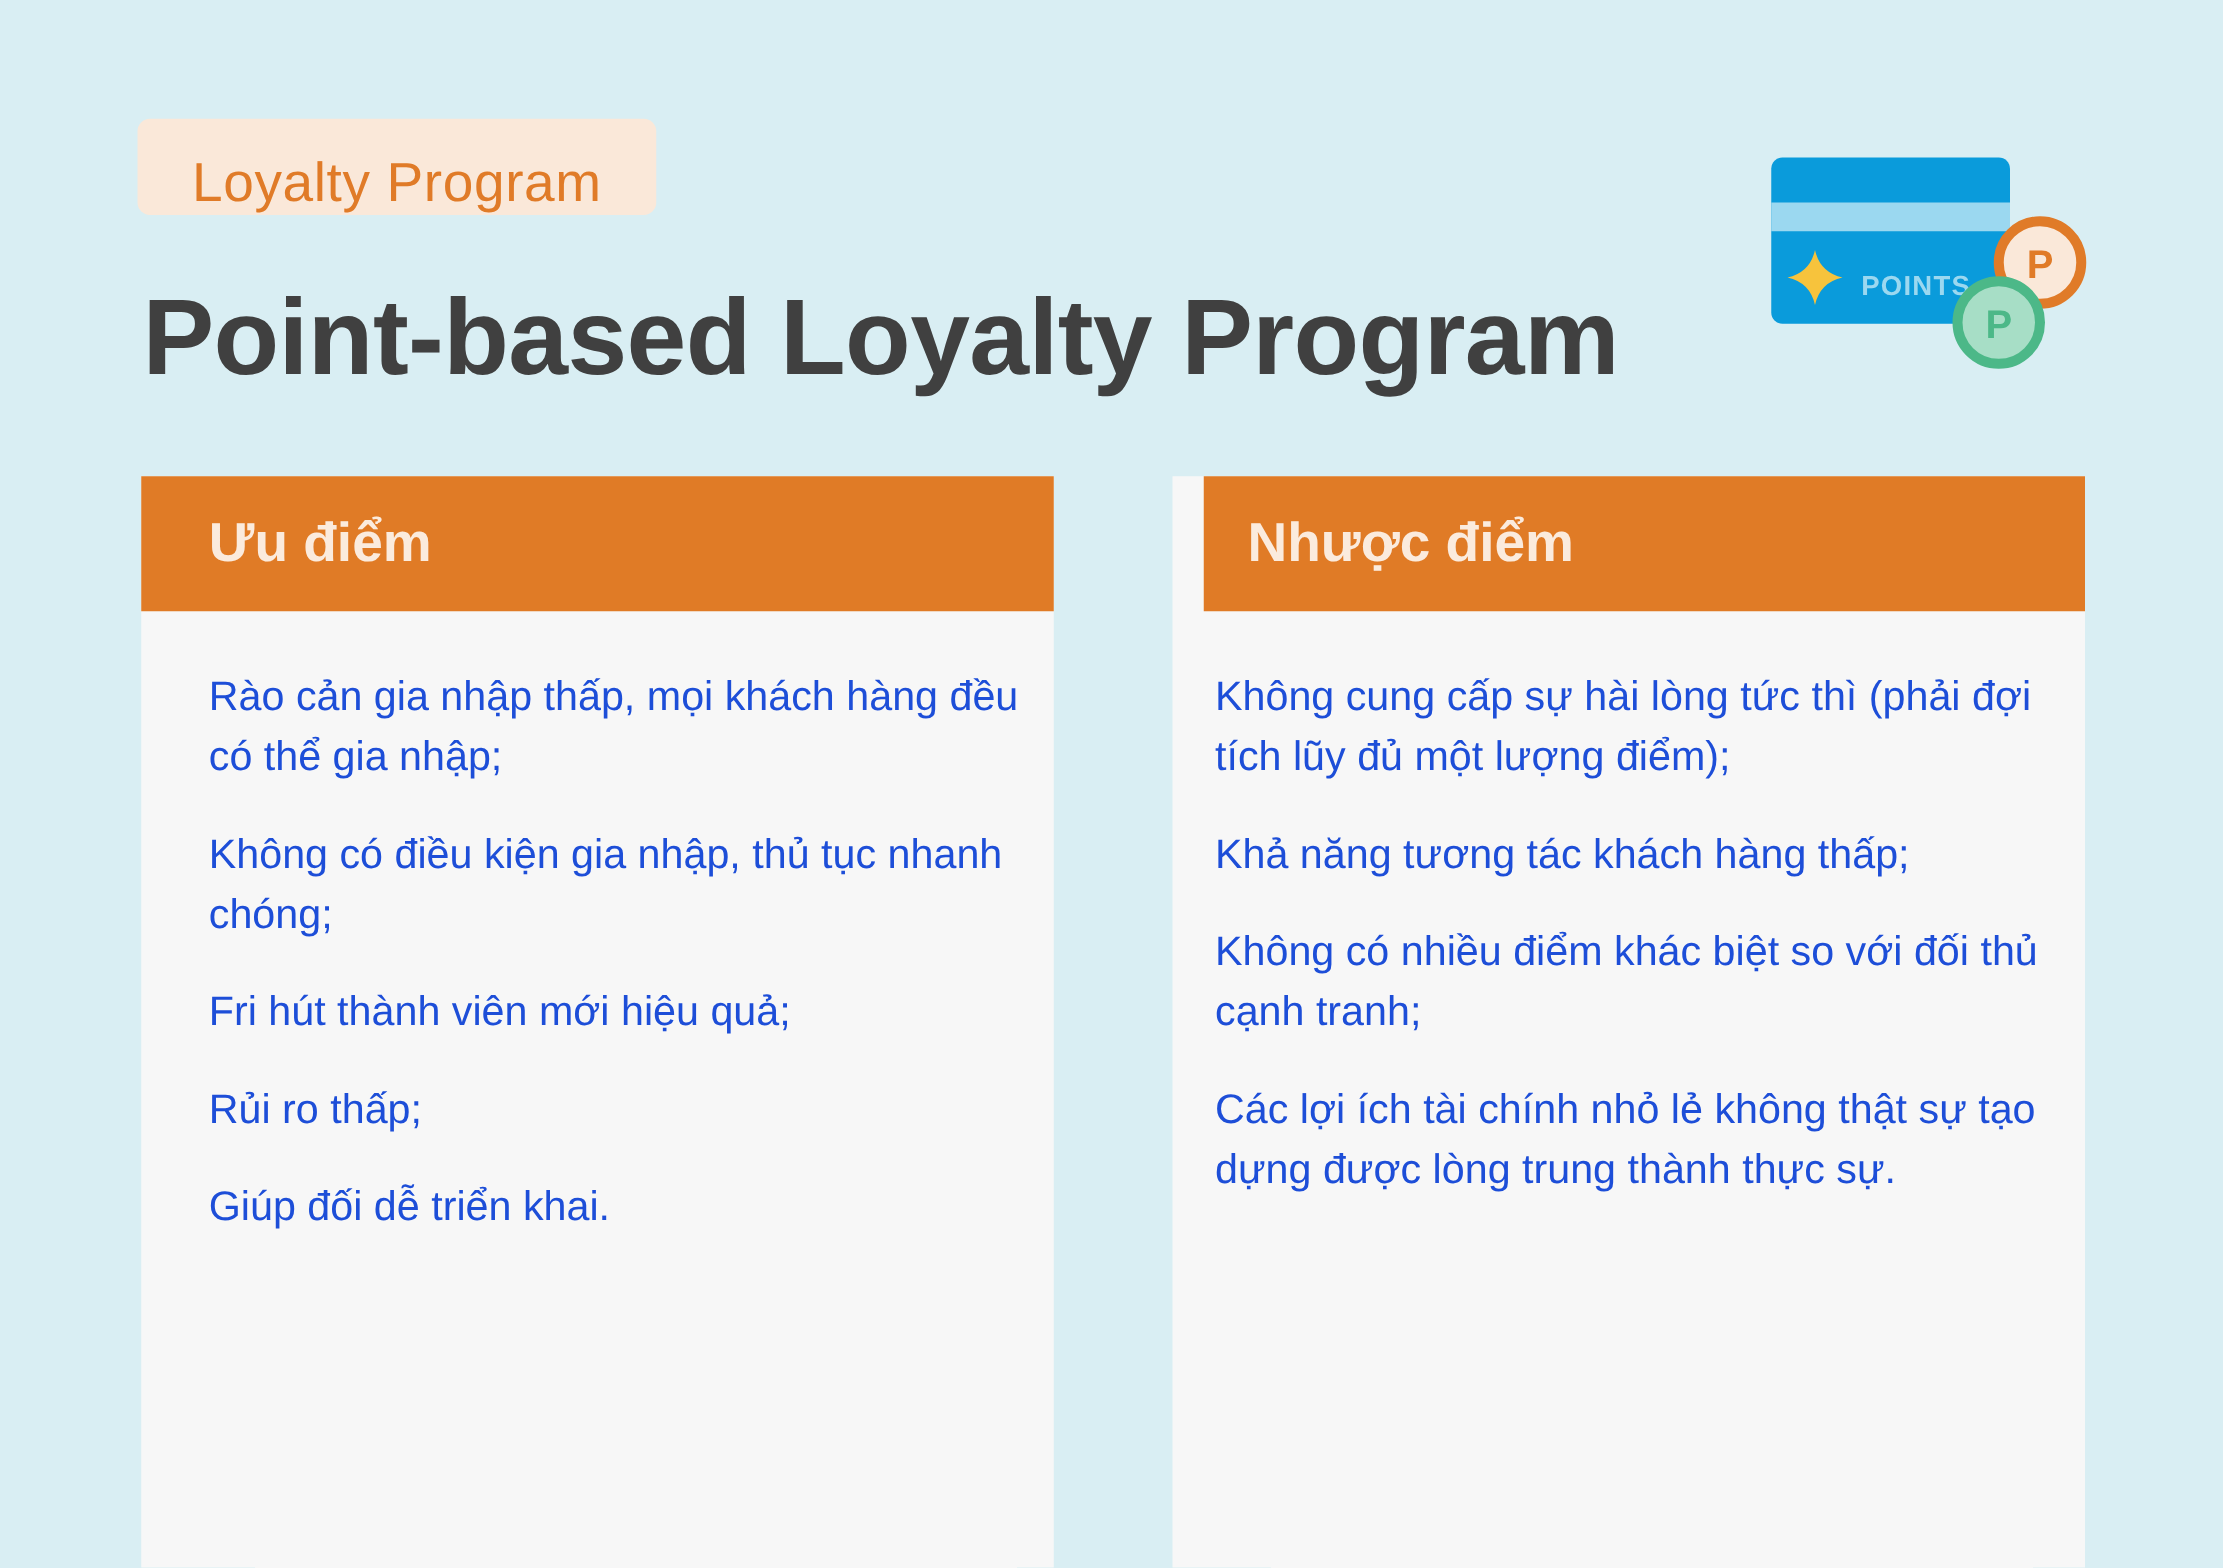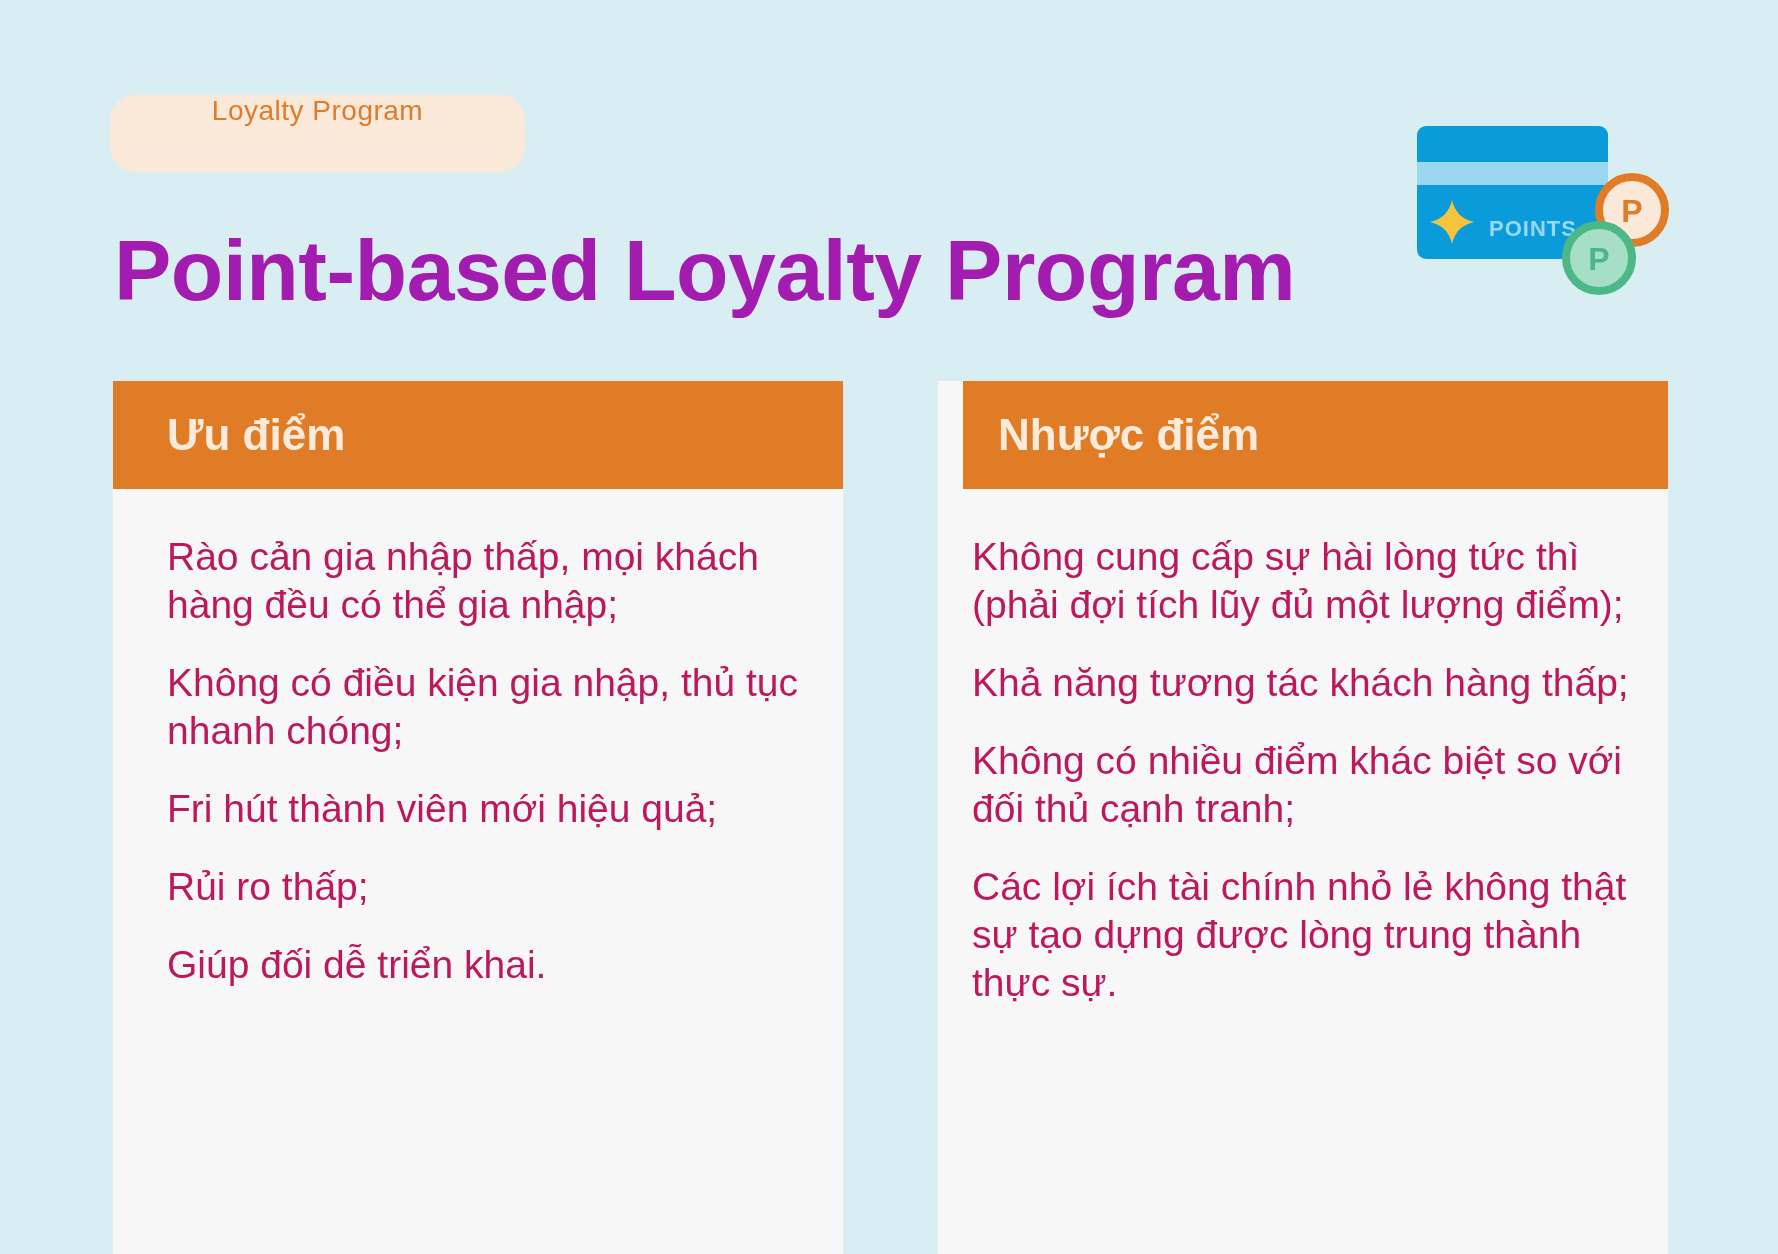--- a/index.html
+++ b/index.html
@@ -5,46 +5,46 @@
     html, body { margin: 0; padding: 0; }
     body {
       width: 1778px; height: 1254px;
       background: #D9EEF3;
       position: relative; overflow: hidden;
       font-family: "Liberation Sans", "DejaVu Sans", sans-serif;
     }
     .badge {
       position: absolute; left: 110px; top: 95px;
       width: 415px; height: 77px;
-      background: #FAE8D9; border-radius: 25px;
-      display: flex; align-items: flex-start; justify-content: center;
-      color: #E07B28; font-size: 28px; letter-spacing: 0.5px;
+      background: #FAE8D9; border-radius: 10px;
+      display: flex; align-items: flex-end; justify-content: center;
+      color: #E07B28; font-size: 44px; letter-spacing: 0.5px;
     }
     .title {
       position: absolute; left: 114px; top: 220px;
       margin: 0; font-size: 86px; line-height: 100px; font-weight: bold;
-      color: #a21caf; letter-spacing: -0.5px; white-space: nowrap;
+      color: #404040; letter-spacing: -0.5px; white-space: nowrap;
     }
     .panel {
       position: absolute; top: 381px; width: 730px; height: 992px;
       background: #F7F7F7;
     }
     .panel.left { left: 113px; }
     .panel.right { left: 938px; }
     .panel-header {
       height: 108px; background: #E07B26;
       box-sizing: border-box; padding-left: 54px;
       display: flex; align-items: center;
       color: #FBEBDD; font-size: 44px; font-weight: bold;
     }
     .panel.right .panel-header { padding-left: 35px; margin-left: 25px; }
     .panel-body { padding: 44px 20px 0 54px; }
     .panel.right .panel-body { padding-left: 34px; }
     .item {
-      font-size: 39px; line-height: 48px; color: #be185d;
+      font-size: 33px; line-height: 48px; color: #1d4ed8;
       margin: 0 0 30px 0;
     }
     .card-icon { position: absolute; left: 1410px; top: 120px; width: 270px; height: 180px; }
   </style>
 </head>
 <body>
 
 <div class="badge">
   <span>Loyalty Program</span>
 </div>

